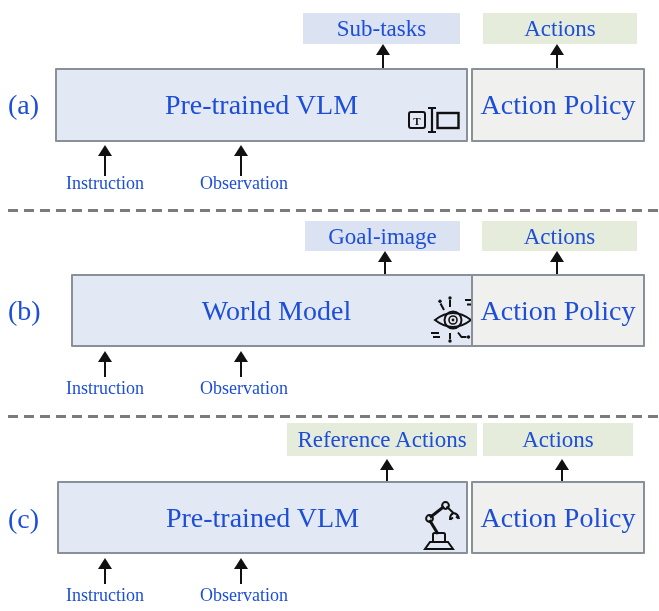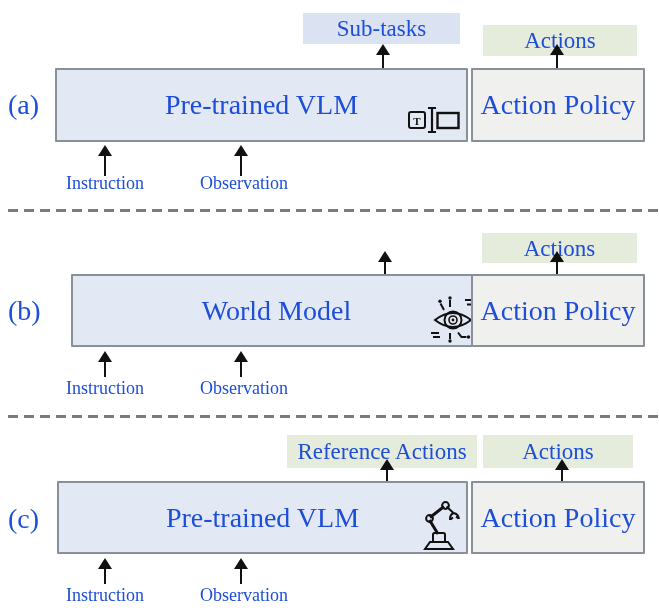--- a/index.html
+++ b/index.html
@@ -10,21 +10,21 @@
     font-family:"Liberation Serif","DejaVu Serif",serif;
     color:#1d4ed8;
     overflow:hidden;
   }
   .abs{position:absolute;}
   .out-label{
     display:flex;align-items:center;justify-content:center;
     font-size:23px;line-height:1;
   }
   .out-label.blue{background:var(--blue_label_bg);}
-  .out-label.green{background:var(--green_label_bg);margin-top:12px;}
+  .out-label.green{background:var(--green_label_bg);}
   .box{
     border:2px solid var(--box_border);
     border-radius:1px;
     display:flex;align-items:center;justify-content:center;
     font-size:28px;line-height:1;
     box-sizing:border-box;
   }
   .model-box{background:var(--model_box_fill);}
   .policy-box{background:var(--policy_box_fill);}
   .sec-tag{font-size:28px;line-height:1;}
@@ -74,20 +74,21 @@
     <span>Action Policy</span>
   </div>
 
   <div class="abs arrow-up" style="left:98px;top:145px;height:31px;"></div>
   <div class="abs arrow-up" style="left:234px;top:145px;height:31px;"></div>
   <div class="abs in-label" style="left:52px;top:174px;width:106px;">Instruction</div>
   <div class="abs in-label" style="left:183px;top:174px;width:122px;">Observation</div>
 
   <div class="abs divider" style="top:209px;"></div>
 
+  <div class="abs out-label blue" style="left:305px;top:221px;width:155px;height:30px;">Goal-image</div>
   <div class="abs out-label green" style="left:482px;top:221px;width:155px;height:30px;">Actions</div>
 
   <div class="abs arrow-up" style="left:378px;top:251px;height:23px;"></div>
   <div class="abs arrow-up" style="left:550px;top:251px;height:23px;"></div>
 
   <div class="abs sec-tag" style="left:8px;top:297px;">(b)</div>
 
   <div class="abs box model-box" style="left:57px;top:274px;width:411px;height:73px;margin-left:14px;">
     <span>World Model</span>
     <span class="box-icon" style="right:3px;bottom:2px;">

